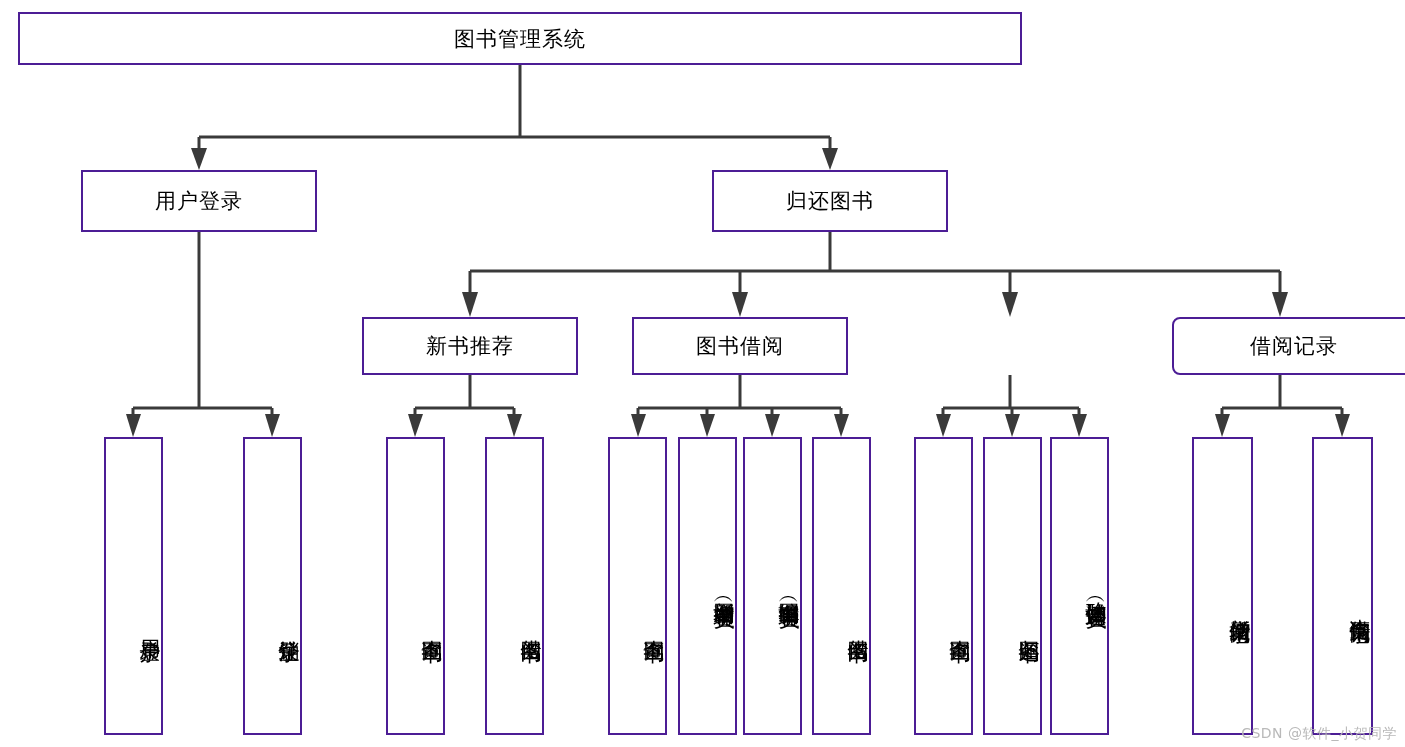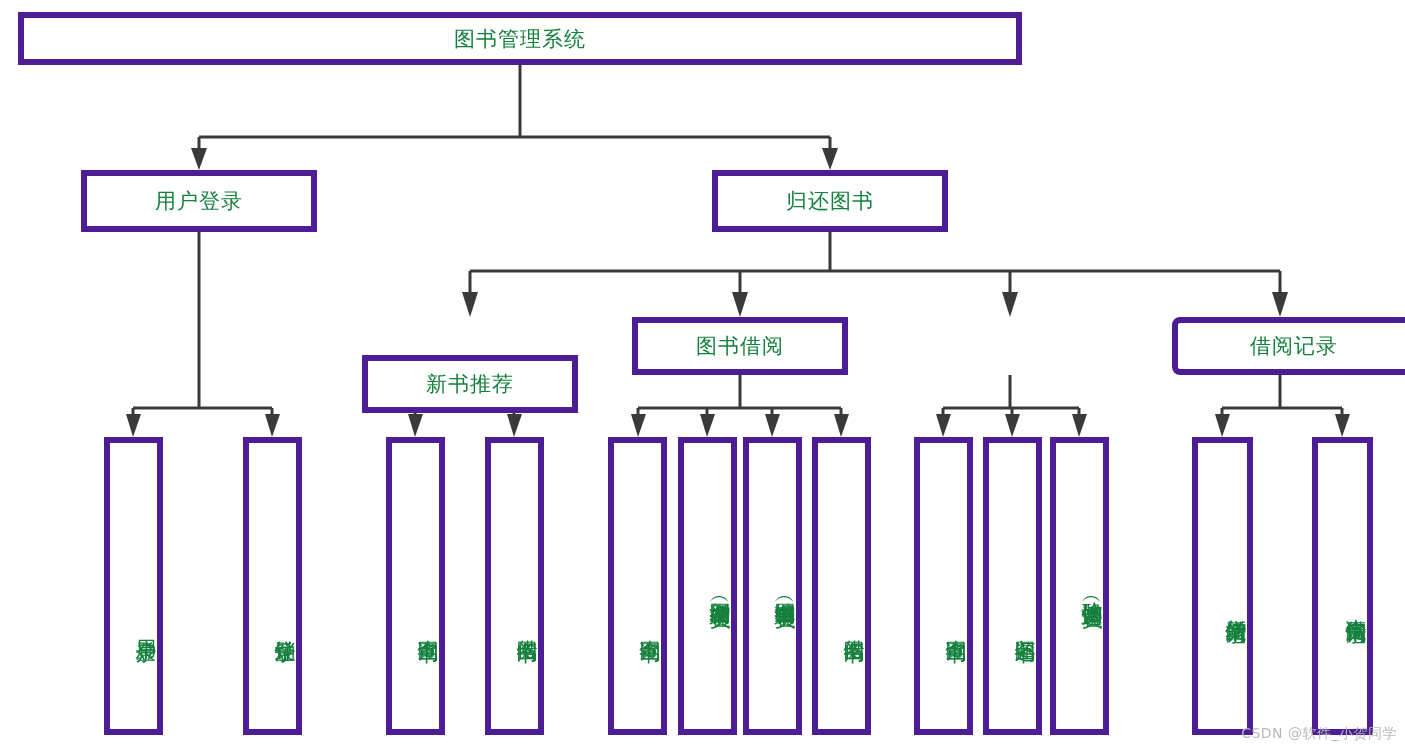--- a/index.html
+++ b/index.html
@@ -13,26 +13,26 @@
   #canvas {
     position: relative;
     width: 1405px;
     height: 747px;
     background: #ffffff;
     overflow: hidden;
   }
   .node {
     position: absolute;
     box-sizing: border-box;
-    border: 6px solid #4c1d95;
+    border: 2px solid #4c1d95;
     background: #ffffff;
     display: flex;
     align-items: center;
     justify-content: center;
-    color: #15803d;
+    color: #000000;
   }
   .node.h {
     font-size: 21px;
     letter-spacing: 1px;
   }
   .node.v {
     writing-mode: vertical-rl;
     text-orientation: upright;
     font-size: 21px;
     align-items: flex-start;
@@ -147,21 +147,21 @@
     <span>图书管理系统</span>
   </div>
 
   <div class="node h" style="left:81px; top:170px; width:236px; height:62px;">
     <span>用户登录</span>
   </div>
   <div class="node h" style="left:712px; top:170px; width:236px; height:62px;">
     <span>归还图书</span>
   </div>
 
-  <div class="node h" style="left:362px; top:317px; width:216px; height:58px;margin-top:38px;">
+  <div class="node h" style="left:362px; top:317px; width:216px; height:58px;">
     <span>新书推荐</span>
   </div>
   <div class="node h" style="left:632px; top:317px; width:216px; height:58px;text-align:right;">
     <span>图书借阅</span>
   </div>
   <div class="node h" style="left:1172px; top:317px; width:244px; height:58px;border-radius:8px;">
     <span>借阅记录</span>
   </div>
 
   <div class="node v" style="left:104px; top:437px; width:59px; height:298px; padding-top:78px;">

